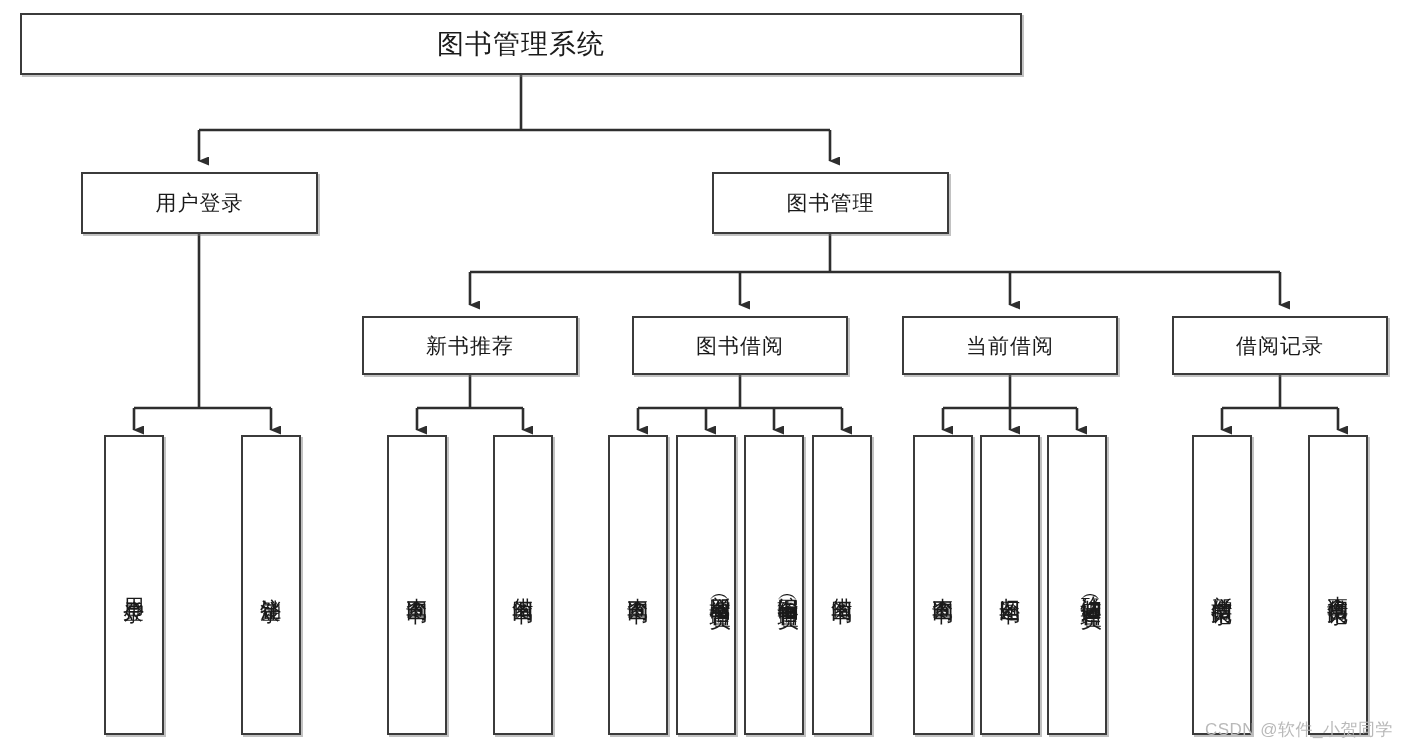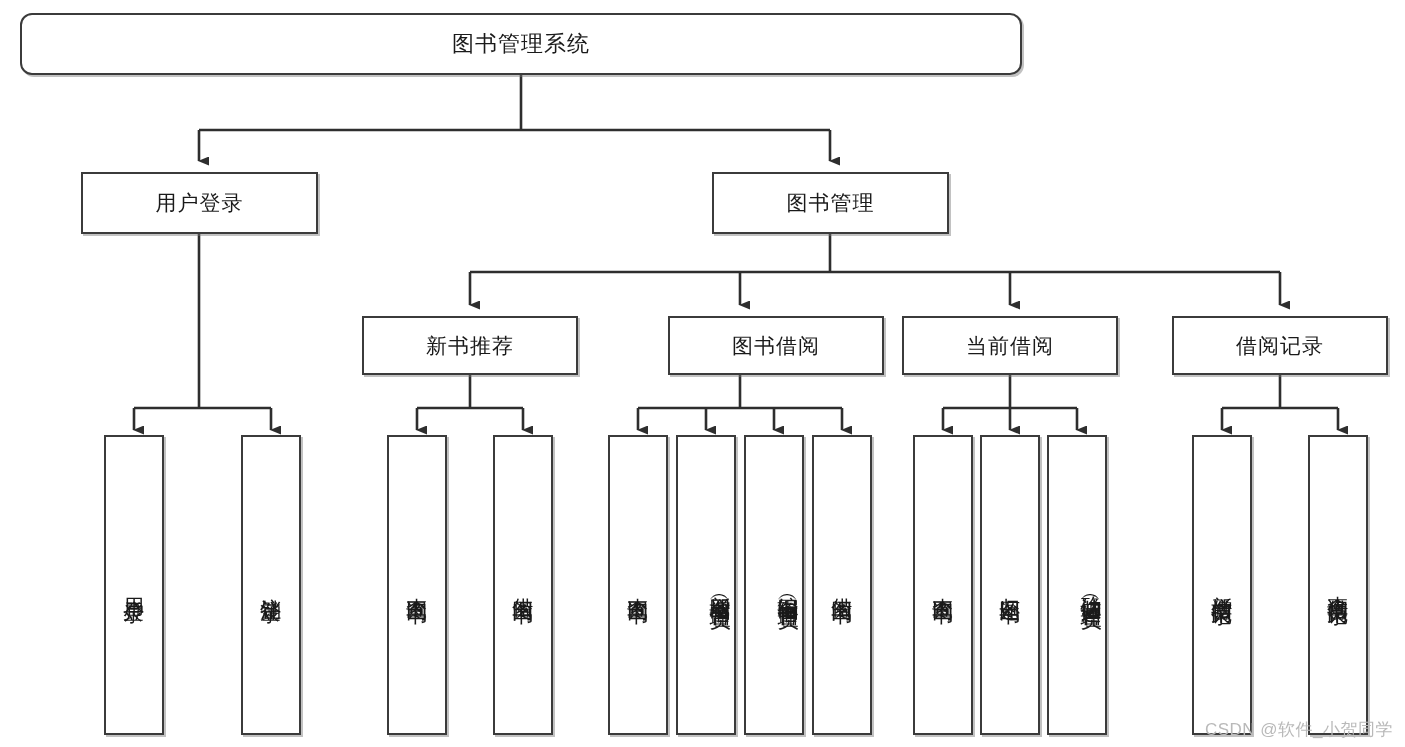--- a/index.html
+++ b/index.html
@@ -50,22 +50,21 @@
     letter-spacing: 2px;
     align-items: flex-start;
     justify-content: center;
     padding-top: 6px;
   }
   .node.vert.centered {
     align-items: center;
     padding-top: 0;
   }
   .node.root {
-    font-size: 22px;
-    border-radius: 12px;
+    font-size: 27px;
   }
   .watermark {
     position: absolute;
     right: 12px;
     bottom: 6px;
     font-size: 17px;
     color: #b9b9b9;
     letter-spacing: 0.5px;
     white-space: nowrap;
   }
@@ -132,21 +131,21 @@
   <div class="node horiz" style="left:81px; top:172px; width:237px; height:62px;">
     <span>用户登录</span>
   </div>
   <div class="node horiz" style="left:362px; top:316px; width:216px; height:59px;">
     <span>新书推荐</span>
   </div>
 
   <div class="node horiz" style="left:712px; top:172px; width:237px; height:62px;">
     <span>图书管理</span>
   </div>
-  <div class="node horiz" style="left:668px; top:316px; width:216px; height:59px;">
+  <div class="node horiz" style="left:632px; top:316px; width:216px; height:59px;">
     <span>图书借阅</span>
   </div>
   <div class="node horiz" style="left:1172px; top:316px; width:216px; height:59px;">
     <span>借阅记录</span>
   </div>
   <div class="node horiz" style="left:902px; top:316px; width:216px; height:59px;">
     <span>当前借阅</span>
   </div>
 
   <div class="node vert centered" style="left:104px; top:435px; width:60px; height:300px;">

